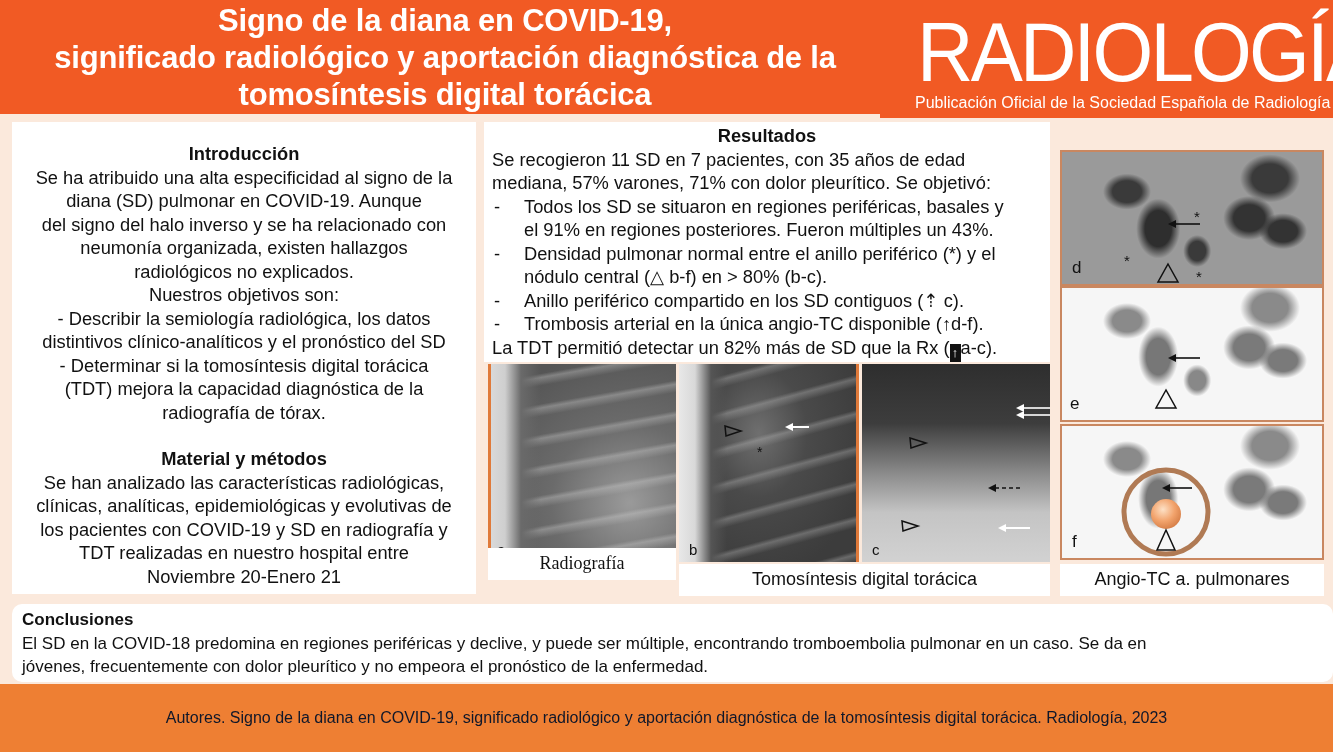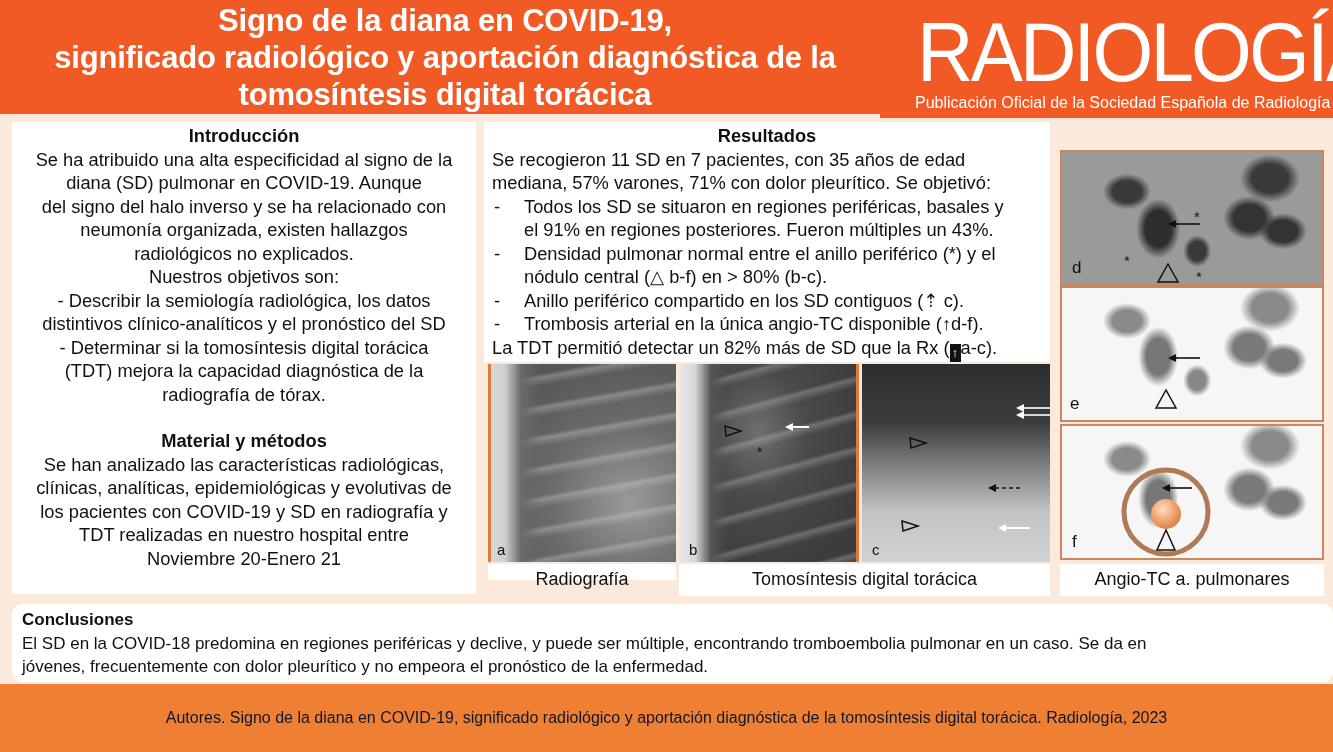--- a/index.html
+++ b/index.html
@@ -9,21 +9,21 @@
   .header { position: absolute; left: 0; top: 0; width: 1333px; height: 118px; background: #f15a24; }
   .title { position: absolute; left: 0; top: 2px; width: 890px; text-align: center; color: #fff;
     font-weight: bold; font-size: 31px; line-height: 37px; letter-spacing: -0.2px; }
   .logo { position: absolute; left: 905px; top: 8px; width: 425px; height: 106px; background: #f15a24; }
   .logo-word { position: absolute; left: 12px; top: 2px; color: #fff; font-size: 84px; line-height: 84px;
     letter-spacing: -3px; font-weight: normal; transform: scaleX(0.93); transform-origin: left top; }
   .logo-sub { position: absolute; left: 10px; top: 86px; color: #fff; font-size: 16px; white-space: nowrap; }
   .header-edge { position: absolute; left: 0; top: 114px; width: 880px; height: 4px; background: #fbe9dc; }
 
   .panel { position: absolute; background: #fff; }
-  .intro { left: 12px; top: 122px; width: 464px; height: 472px; text-align: center; font-size: 18.3px; line-height: 23.5px; padding-top: 2px; }
+  .intro { left: 12px; top: 122px; width: 464px; height: 472px; text-align: center; font-size: 18.3px; line-height: 23.5px; padding-top: 20px; }
   .sec-title { font-weight: bold; }
   .results { left: 484px; top: 122px; width: 566px; height: 240px; font-size: 18.3px; line-height: 23.5px; padding: 2px 8px 8px 8px; }
   .results .sec-title { text-align: center; }
   .bullet { display: flex; }
   .bullet .dash { width: 32px; flex: none; padding-left: 2px; }
   .imgrow { position: absolute; left: 484px; top: 362px; width: 566px; height: 236px; background: #fbe9dc; }
 
   .xray { position: absolute; overflow: hidden; }
   .label-letter { position: absolute; font-size: 15px; color: #111; }
   .caption { position: absolute; background: #fff; text-align: center; font-size: 18px; line-height: 30px; }
@@ -139,21 +139,21 @@
       <polygon points="154,51 162,47 162,55" fill="#fff"></polygon>
       <polygon points="48,74 64,79 49,84" fill="none" stroke="#111" stroke-width="1.5"></polygon>
       <line x1="158" y1="124" x2="132" y2="124" stroke="#111" stroke-width="1.6" stroke-dasharray="4,3"></line>
       <polygon points="126,124 134,120 134,128" fill="#111"></polygon>
       <polygon points="40,157 56,162 41,167" fill="none" stroke="#111" stroke-width="1.5"></polygon>
       <line x1="168" y1="164" x2="142" y2="164" stroke="#fff" stroke-width="2"></line>
       <polygon points="136,164 144,160 144,168" fill="#fff"></polygon>
     </svg>
     <span class="label-letter" style="left:10px;bottom:4px">c</span>
   </div>
-  <div class="caption" style="left:4px;top:202px;width:188px;height:16px;">Radiografía</div>
+  <div class="caption" style="left:4px;top:186px;width:188px;height:32px;font-family:Liberation Serif, serif;">Radiografía</div>
   <div class="caption" style="left:195px;top:202px;width:371px;height:32px;">Tomosíntesis digital torácica</div>
 </div>
 
 <div class="ct-panel">
   <div class="ct" style="top:28px;height:136px;background:
         radial-gradient(ellipse 22px 30px at 37% 58%, #2e2e2e 60%, transparent 100%),
         radial-gradient(ellipse 14px 16px at 52% 75%, #3a3a3a 60%, transparent 100%),
         radial-gradient(ellipse 26px 22px at 72% 50%, #333 60%, transparent 100%),
         radial-gradient(ellipse 24px 18px at 85% 60%, #333 60%, transparent 100%),
         radial-gradient(ellipse 24px 18px at 25% 30%, #3a3a3a 60%, transparent 100%),

